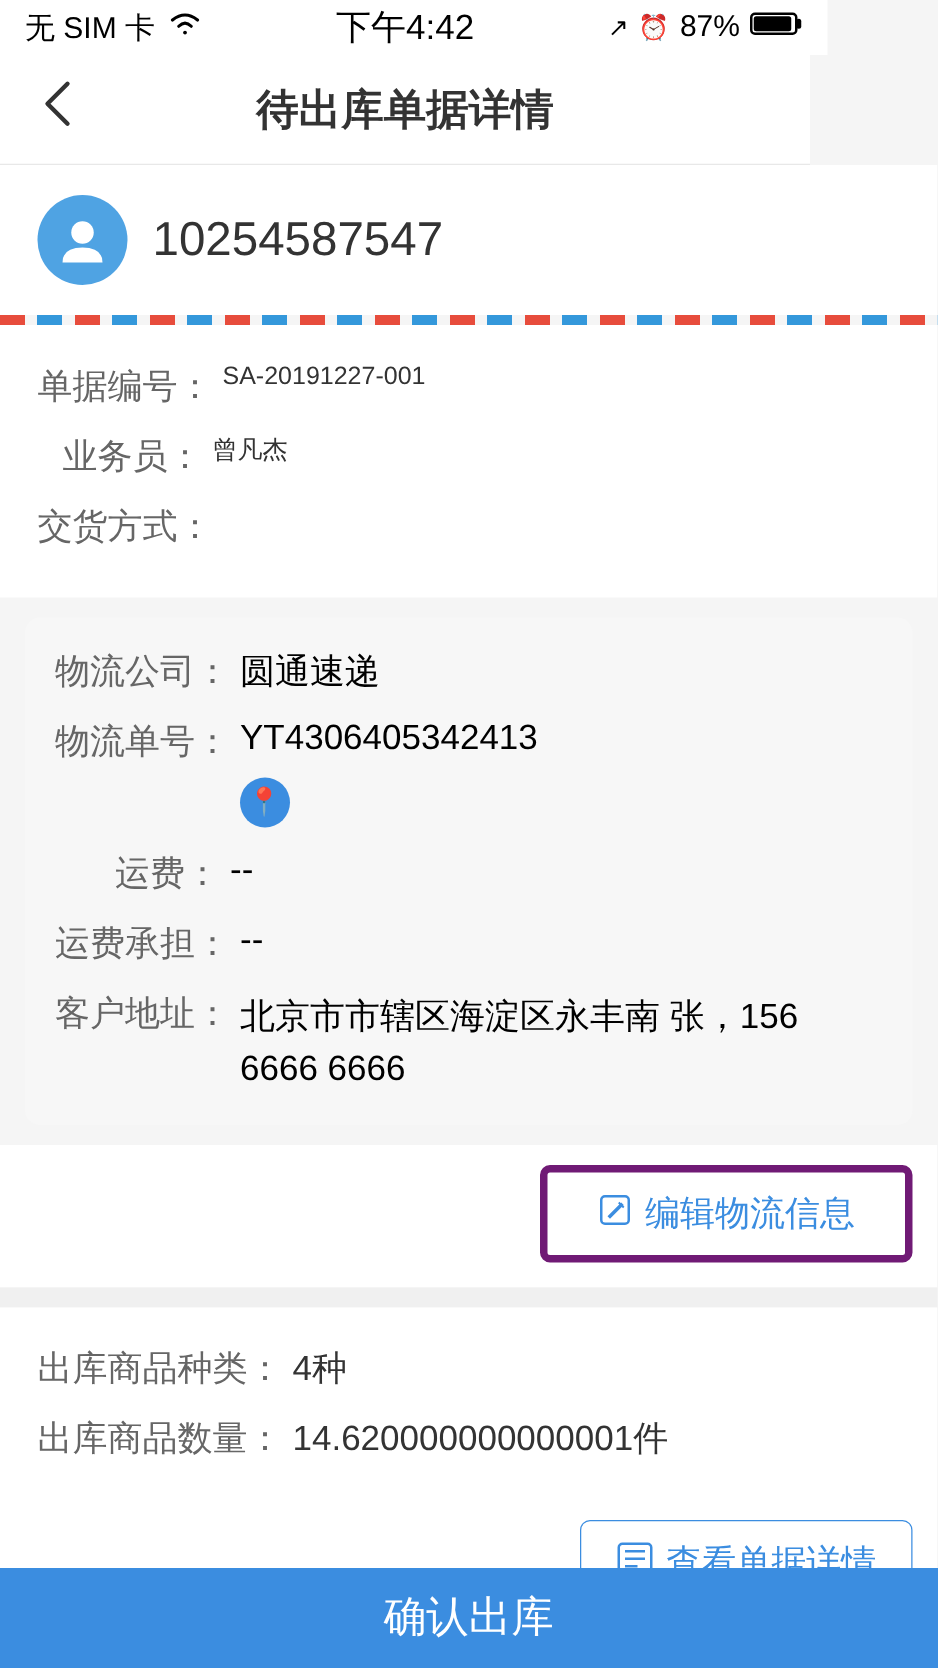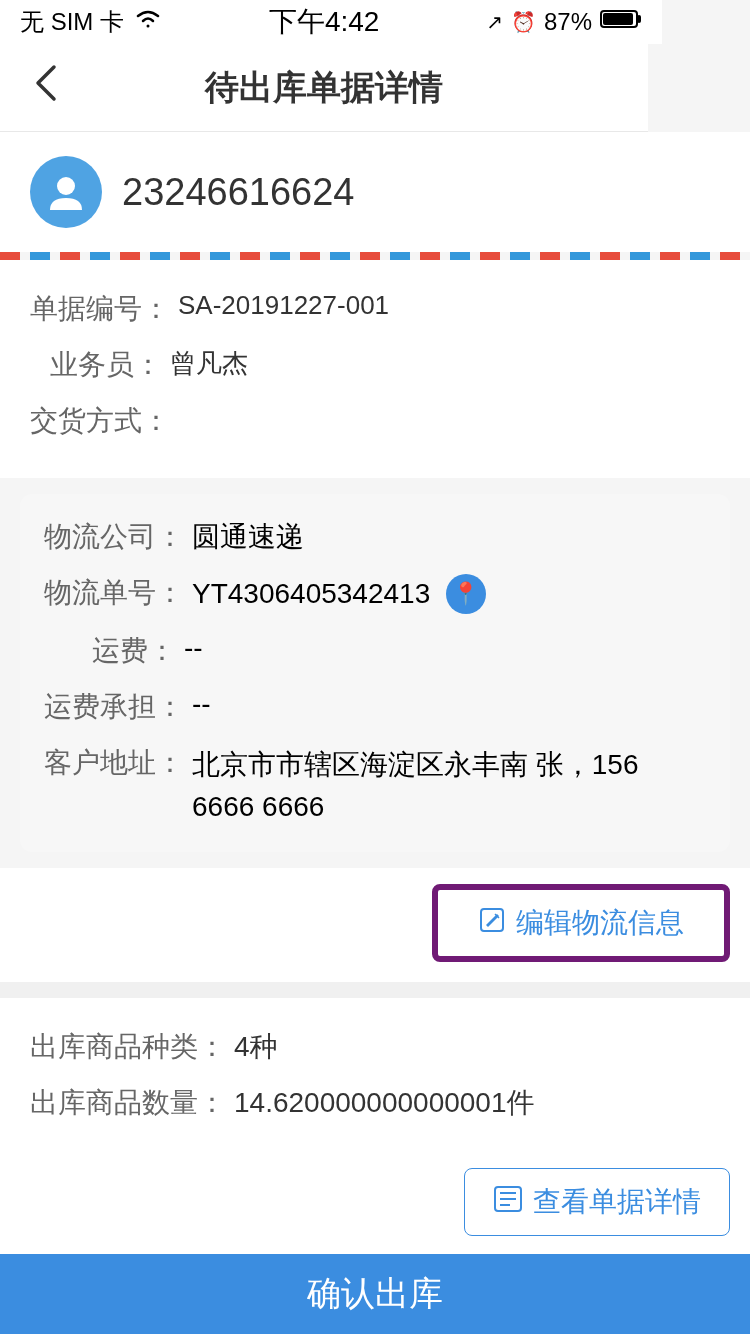--- a/index.html
+++ b/index.html
@@ -104,21 +104,21 @@
     .info-label {
       color: #666;
       font-size: 28px;
       min-width: 140px;
       text-align: right;
       flex-shrink: 0;
       padding-right: 8px;
     }
     .info-value {
       color: #333;
-      font-size: 26px;
+      font-size: 20px;
       flex: 1;
     }
 
     
     .logistics-card {
       background: #f7f7f7;
       border-radius: 12px;
       margin: 16px 20px;
       padding: 24px 24px;
     }
@@ -136,22 +136,22 @@
       flex-shrink: 0;
       padding-right: 8px;
     }
     .logistics-value {
       color: #000000;
       font-size: 28px;
       flex: 1;
     }
     .logistics-number-row {
       display: flex;
-      align-items: center;
       gap: 16px;
+      flex-direction: column;
     }
     .location-icon {
       width: 40px;
       height: 40px;
       background: #3b8de0;
       border-radius: 50%;
       display: flex;
       align-items: center;
       justify-content: center;
       flex-shrink: 0;
@@ -304,21 +304,21 @@
     <div class="nav-title">待出库单据详情</div>
   </div>
 
   <div class="customer-header">
     <div class="avatar">
       <svg width="44" height="44" viewBox="0 0 44 44" fill="white">
         <circle cx="22" cy="16" r="9"></circle>
         <path d="M6 40 Q6 28 22 28 Q38 28 38 40"></path>
       </svg>
     </div>
-    <div class="customer-phone">23246616624</div>
+    <div class="customer-phone">10254587547</div>
   </div>
 
   <div class="dashed-divider"></div>
 
   <div class="info-section">
     <div class="info-row">
       <span class="info-label">单据编号：</span>
       <span class="info-value">SA-20191227-001</span>
     </div>
     <div class="info-row">

